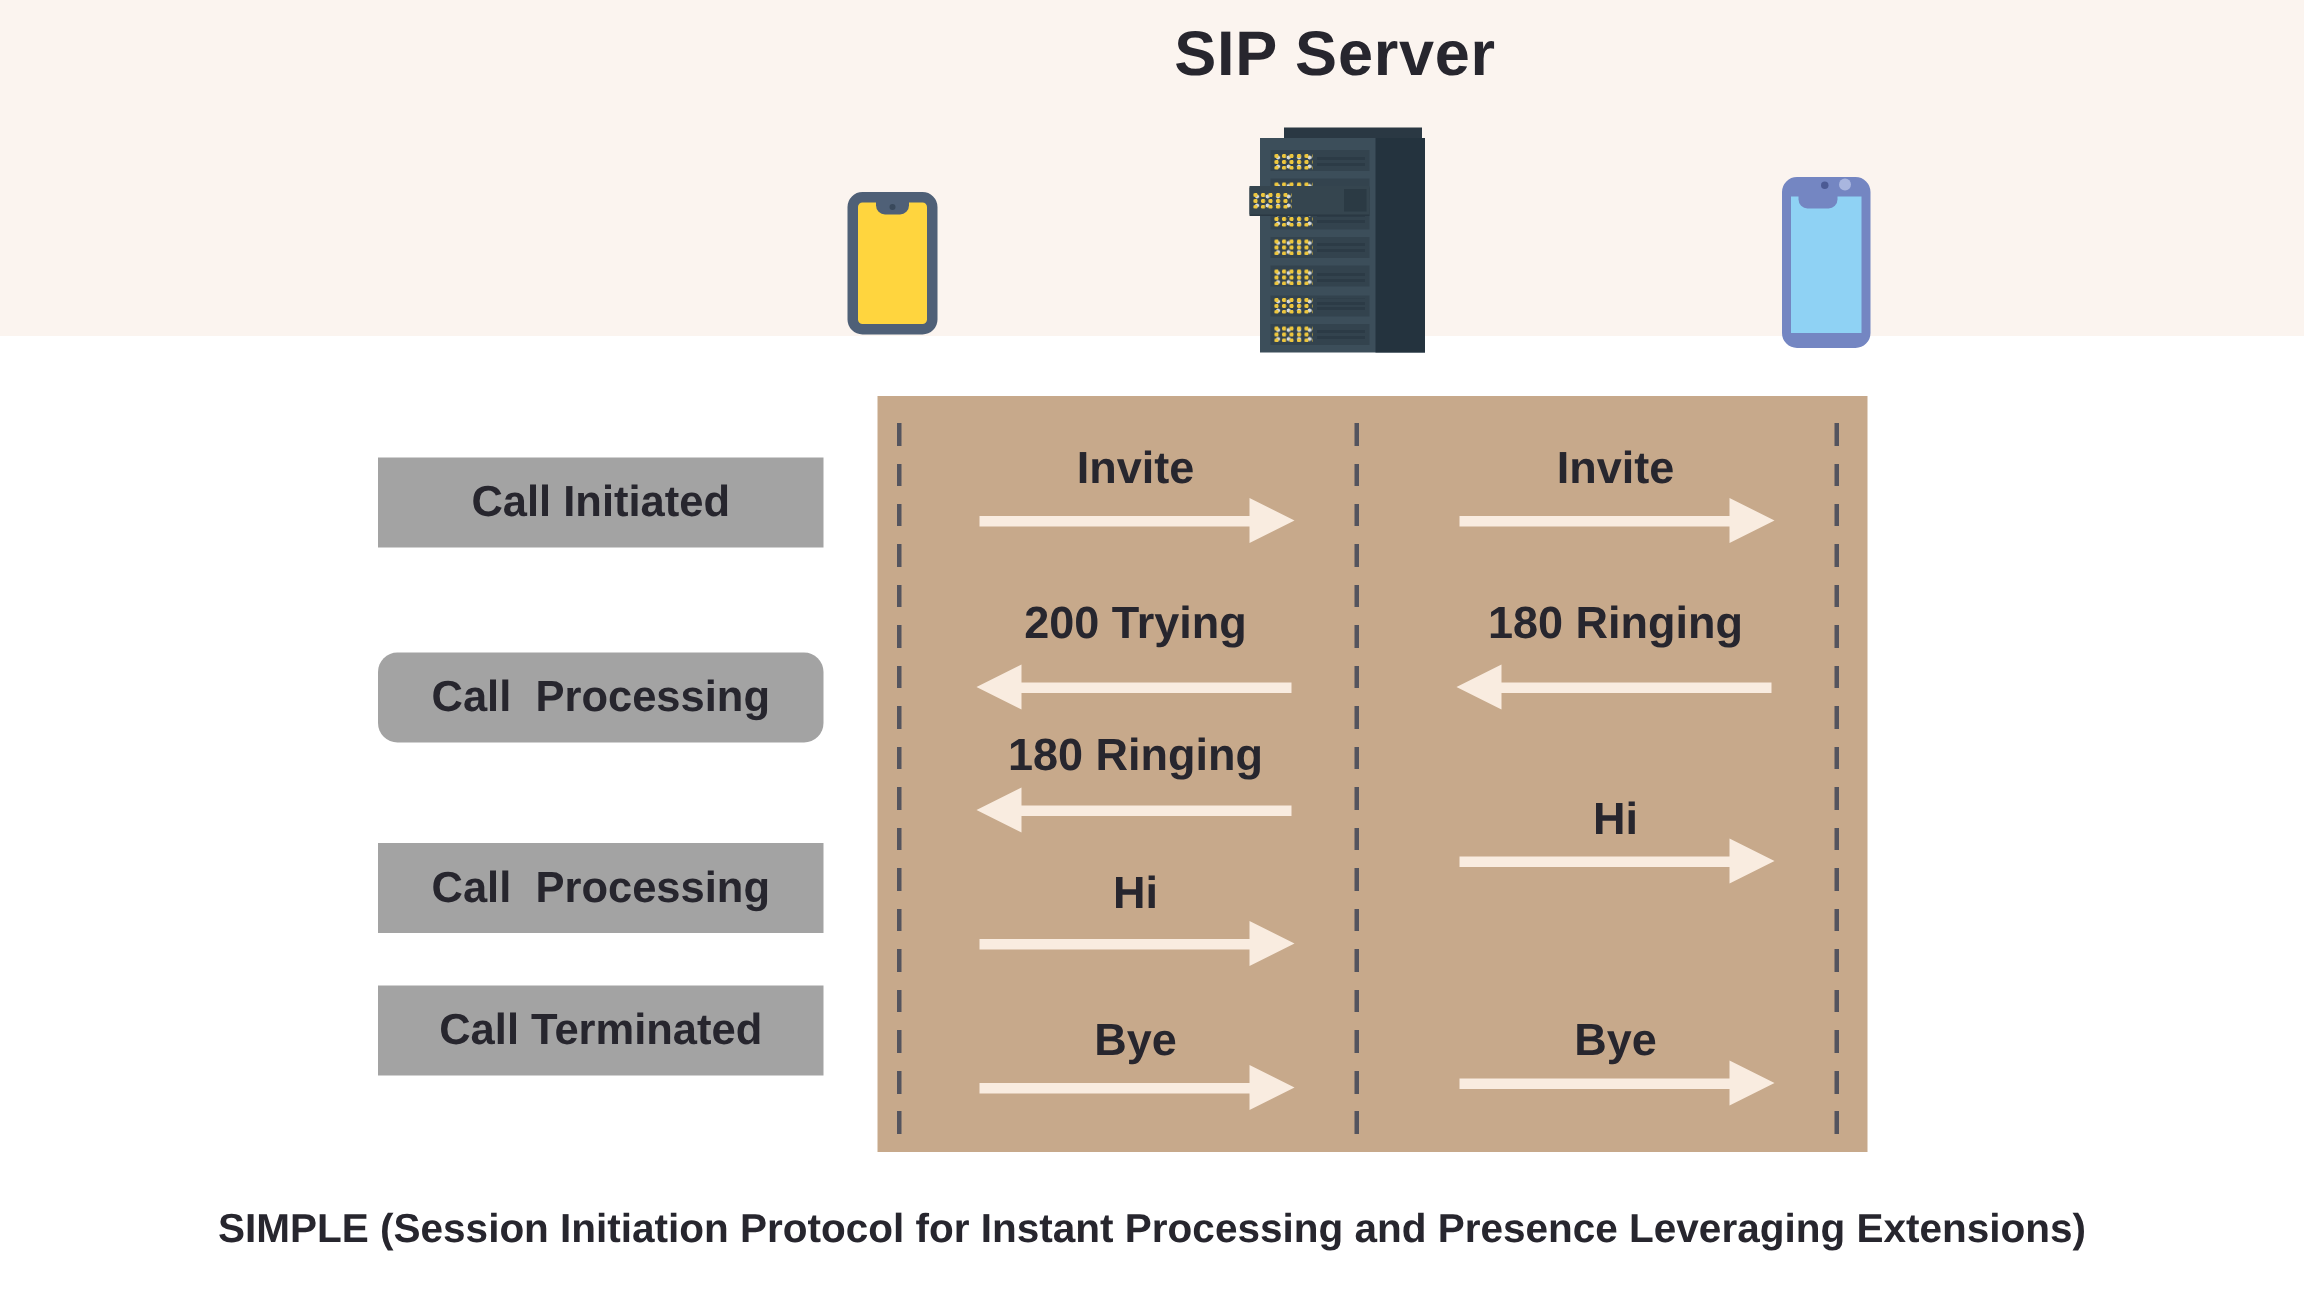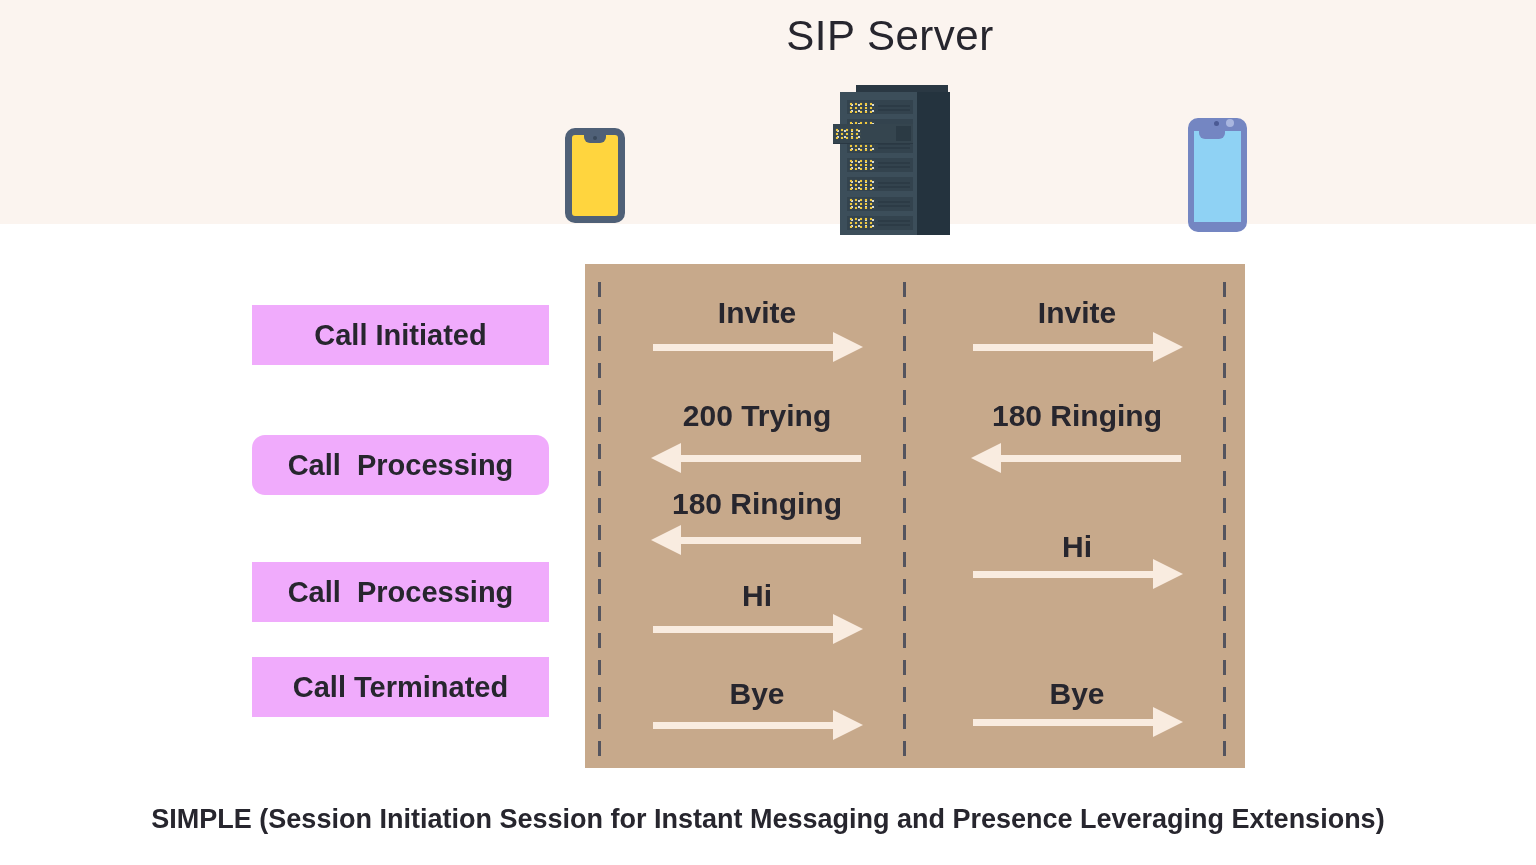--- a/index.html
+++ b/index.html
@@ -8,30 +8,30 @@
     background:#ffffff;
     font-family:"Liberation Sans", sans-serif;
     color:#27262e;
   }
   .abs{position:absolute;}
   
   .top-band{left:0;top:0;width:1536px;height:224px;background:#fbf4ef;}
   
   .title{
     left:890px;top:12px;transform:translateX(-50%);
-    font-size:42px;font-weight:normal;letter-spacing:0.5px;white-space:nowrap;
+    font-size:42px;font-weight:bold;letter-spacing:0.5px;white-space:nowrap;
   }
   
   .caption{
     left:0;top:804px;width:1536px;text-align:center;
     font-size:27px;font-weight:bold;white-space:pre;
   }
   
   .stage{
-    left:252px;width:297px;height:60px;background:#f0abfc;
+    left:252px;width:297px;height:60px;background:#a3a3a3;
     display:flex;align-items:center;justify-content:center;
     font-size:29px;font-weight:bold;white-space:pre;
   }
   
   .panel{left:585px;top:264px;width:660px;height:504px;background:#c7a98b;}
   .dash{
     width:3px;top:282px;height:478px;
     background:repeating-linear-gradient(180deg,#54545e 0 15px,transparent 15px 27px);
   }
   
@@ -224,13 +224,13 @@
     <div class="shaft"></div>
     <div class="head"></div>
   </div>
 
 <div class="abs msg-label" style="left:971px;top:677px;">Bye</div>
 <div class="abs arrow right" style="left:971px;top:707px;">
     <div class="shaft"></div>
     <div class="head"></div>
   </div>
 
-<div class="abs caption">SIMPLE (Session Initiation Session for Instant Messaging and Presence Leveraging Extensions)</div>
+<div class="abs caption">SIMPLE (Session Initiation Protocol for Instant Processing and Presence Leveraging Extensions)</div>
 
 </body></html>

